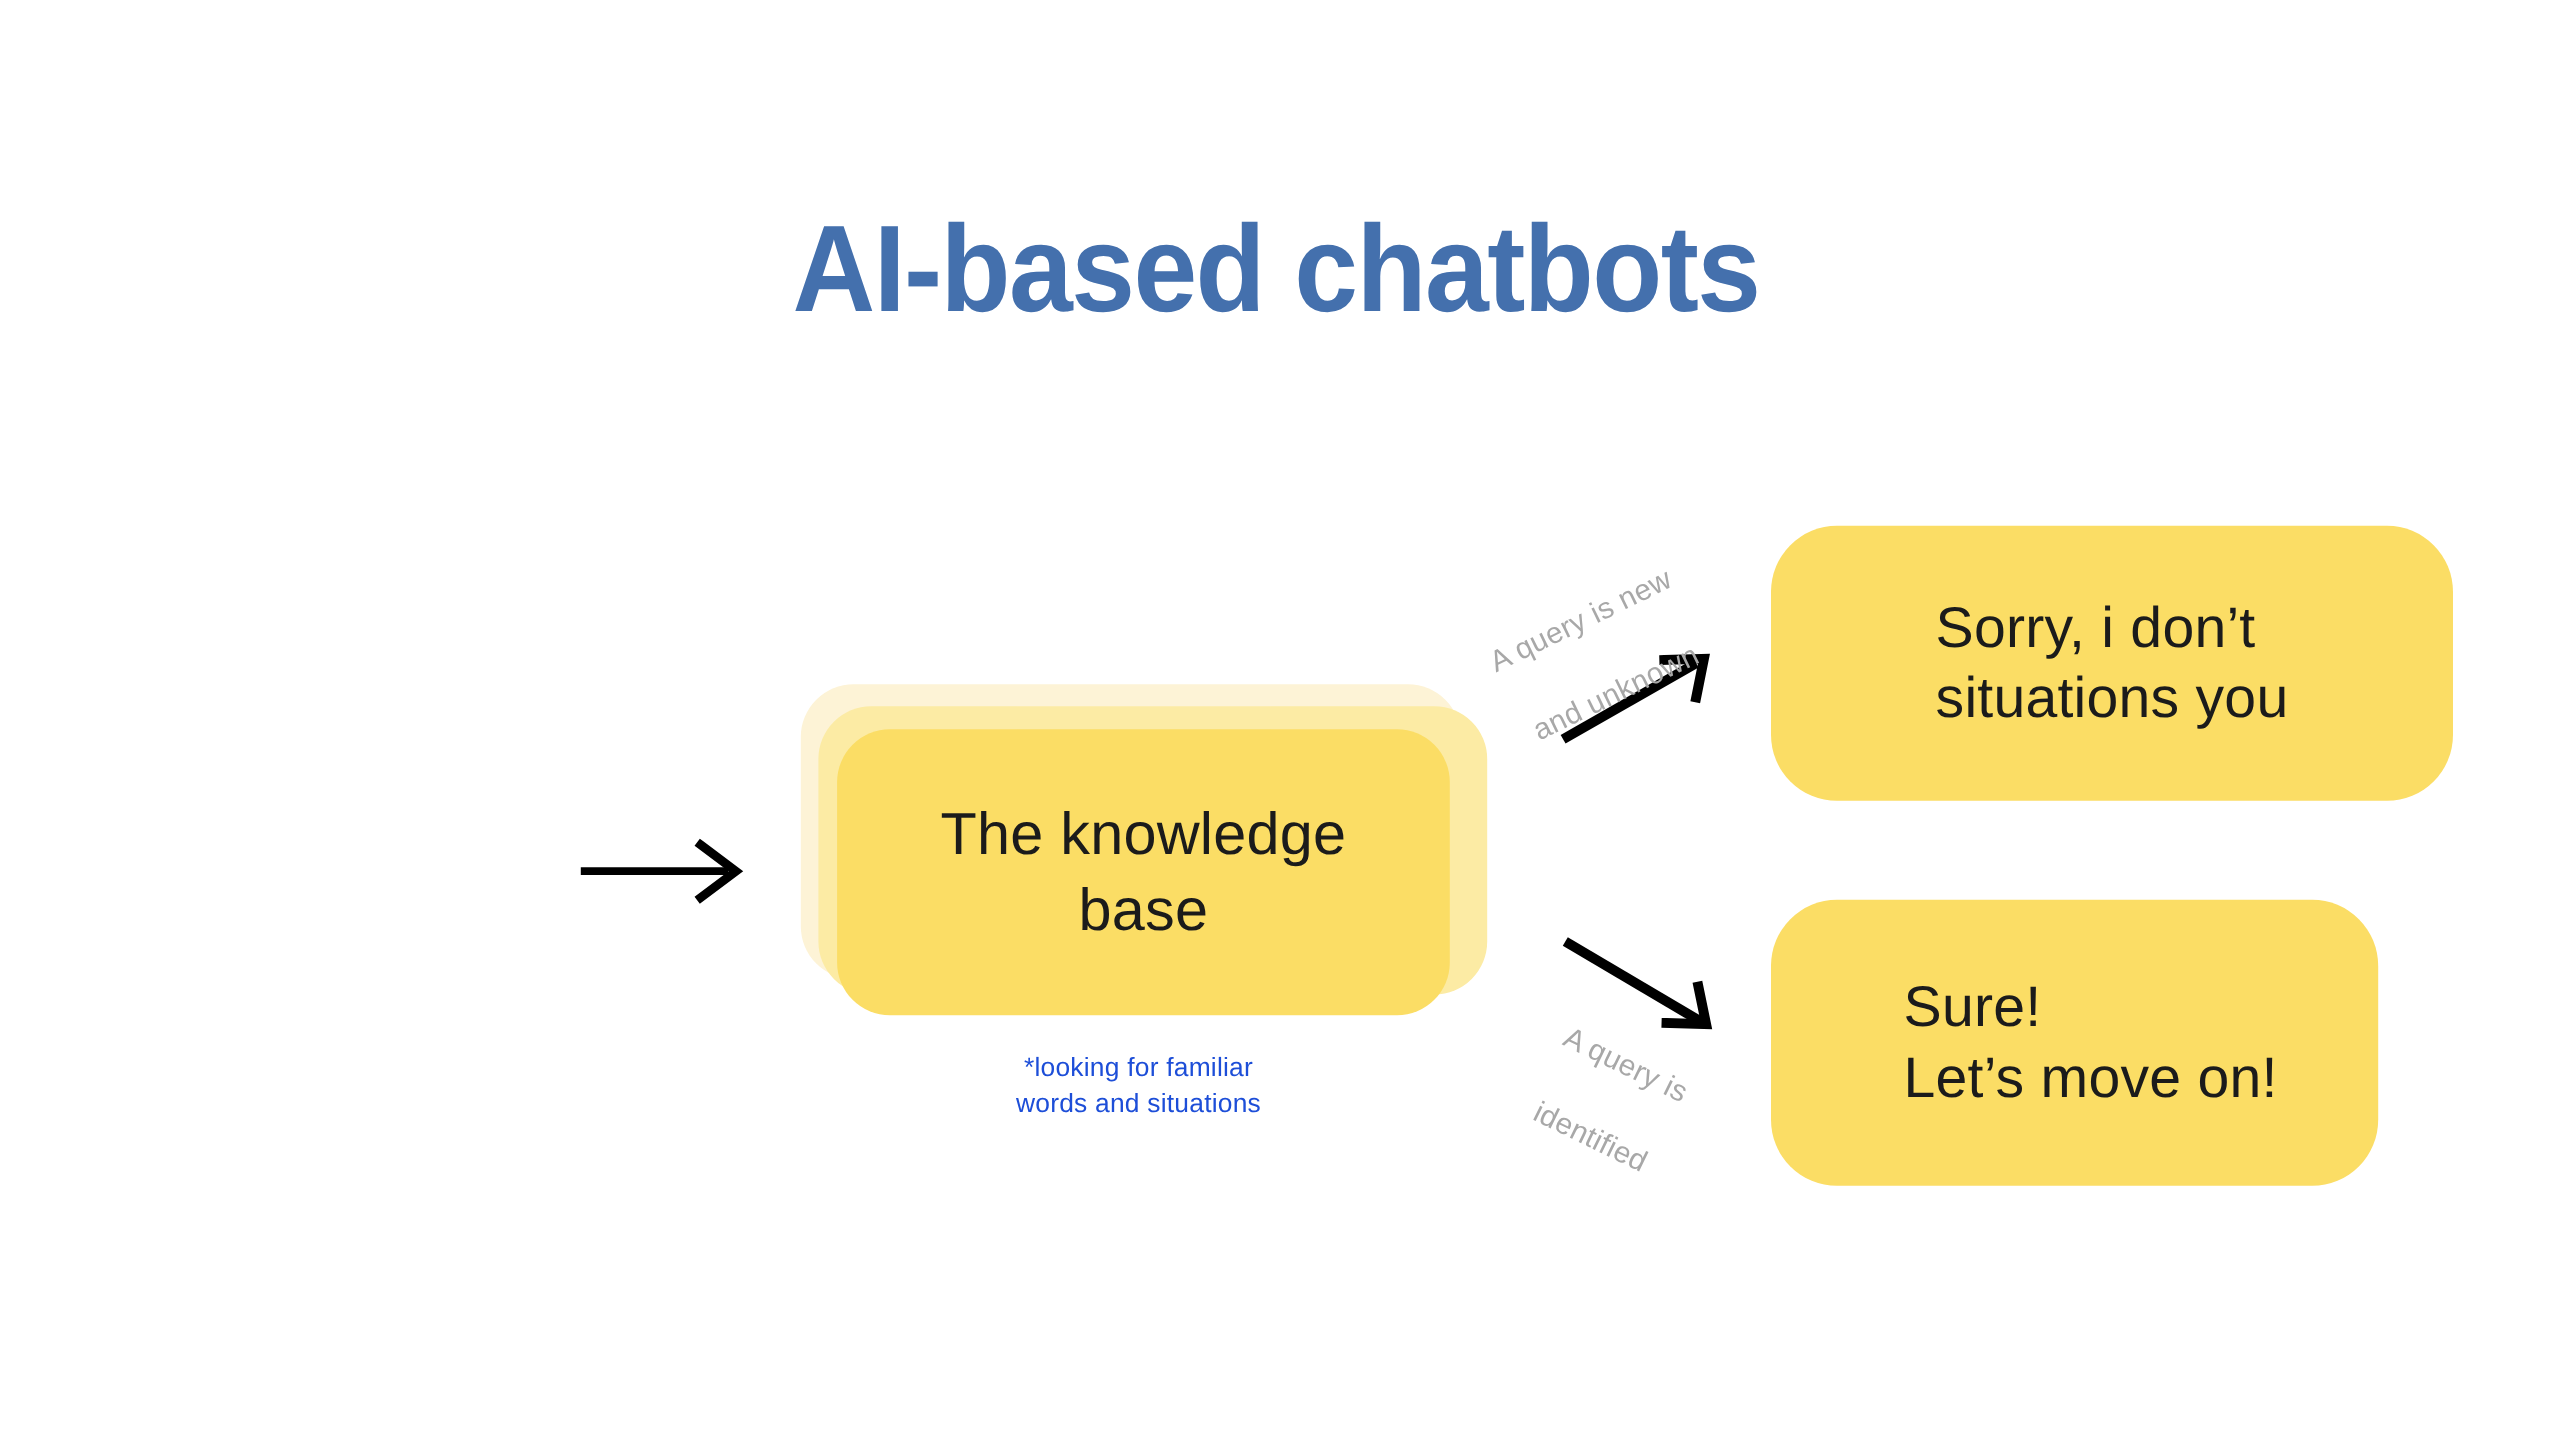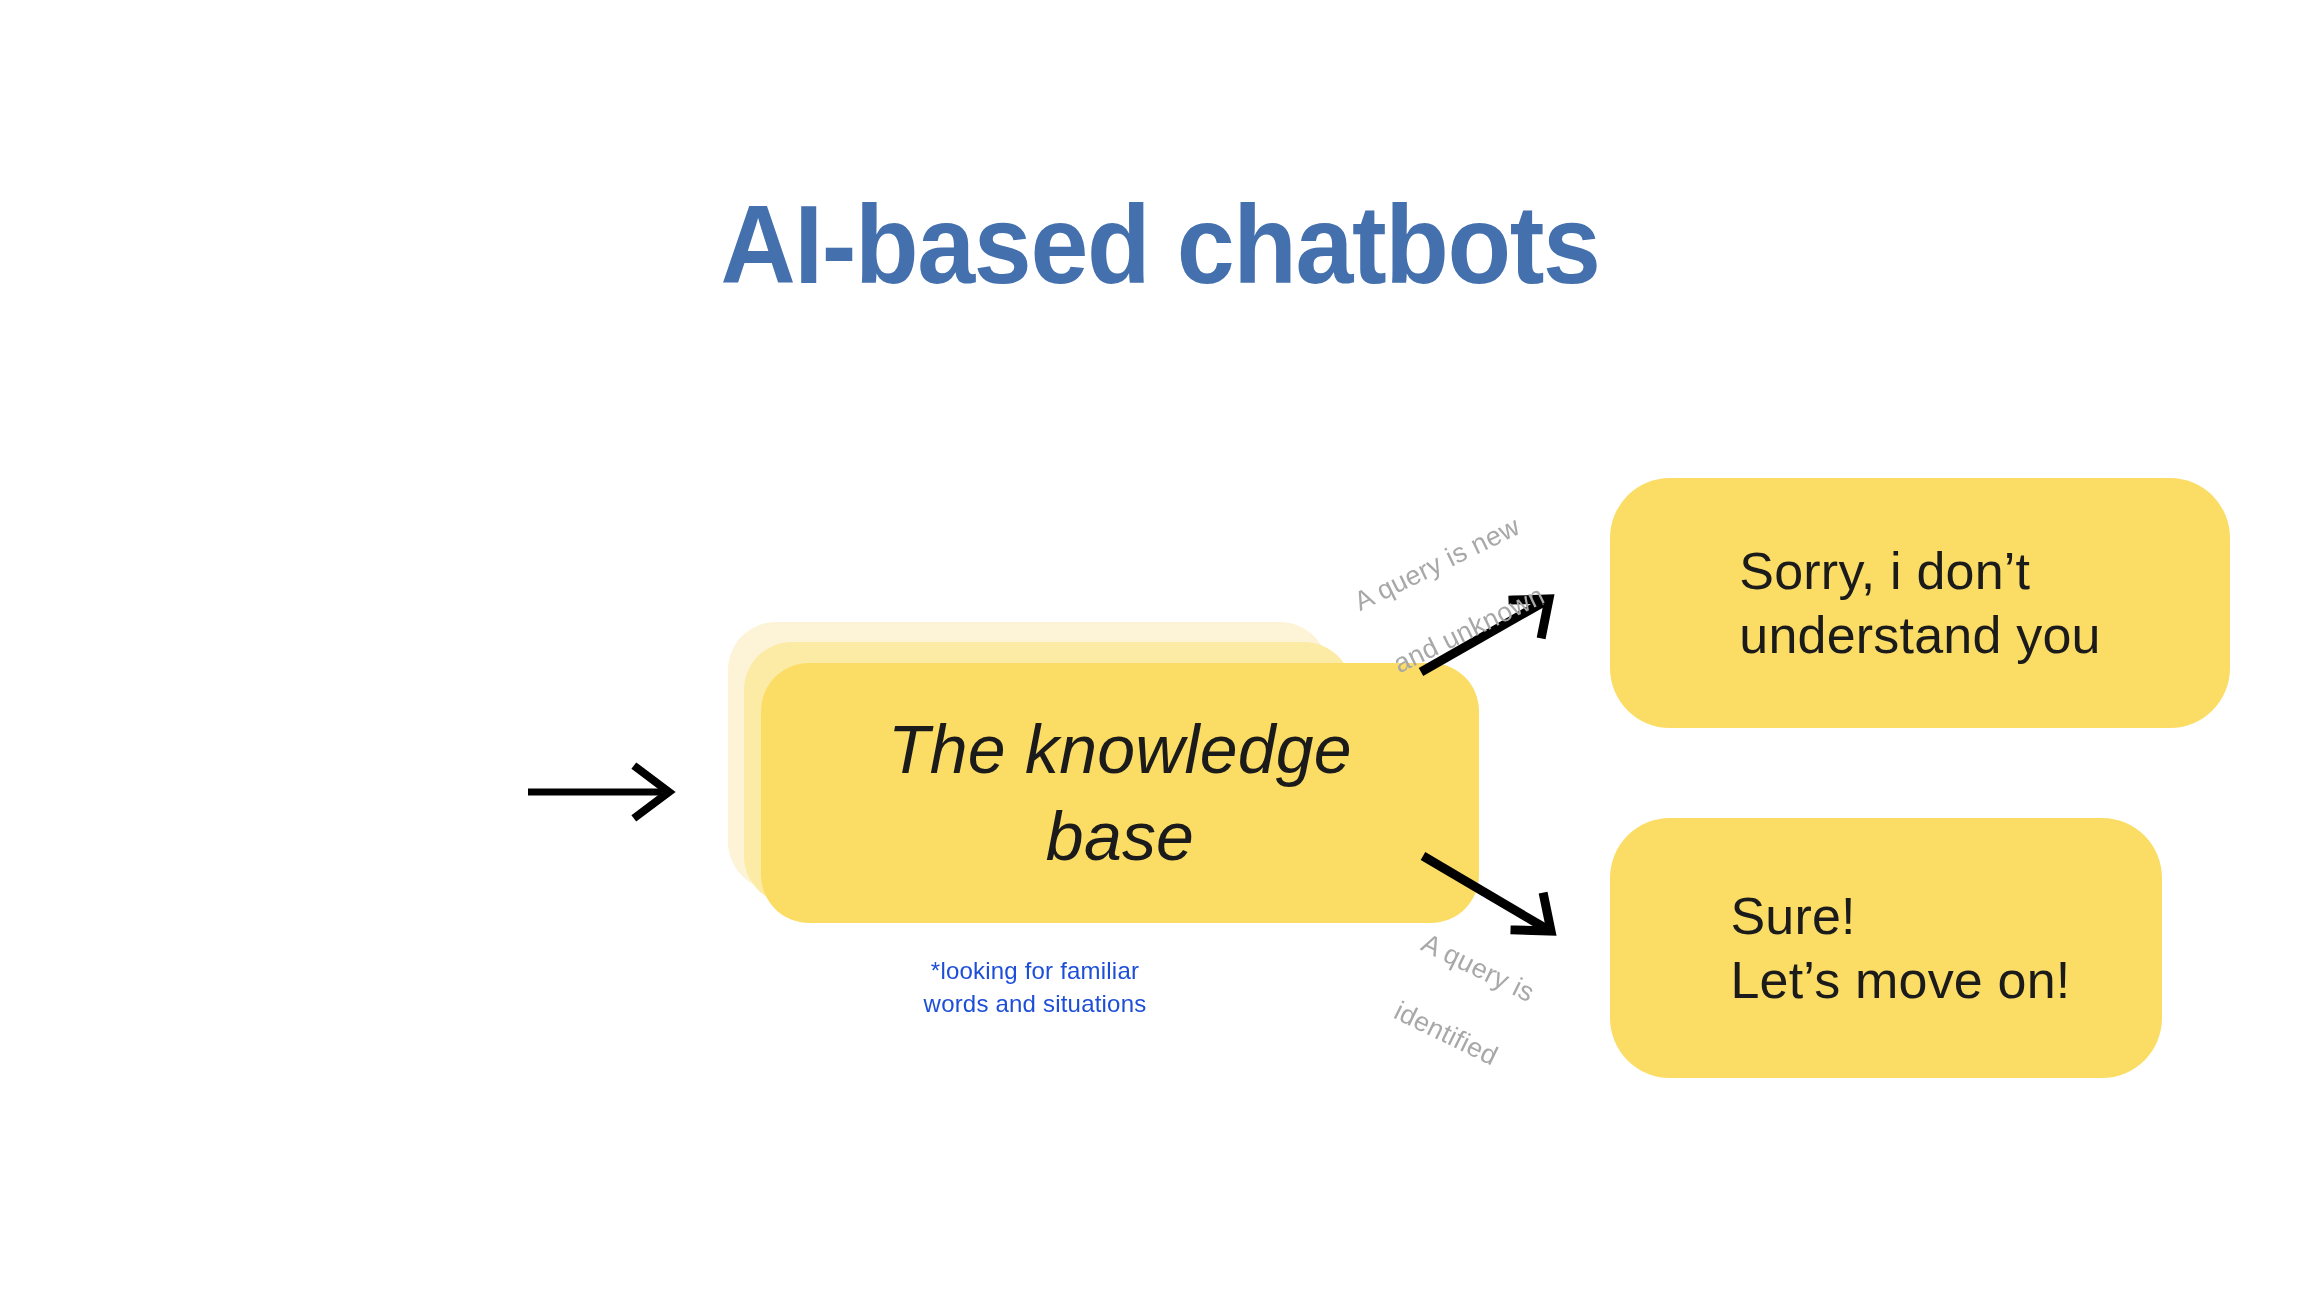--- a/index.html
+++ b/index.html
@@ -87,32 +87,31 @@
   #kb-mid {
     left: 16px;
     top: 22px;
     width: 608px;
     height: 262px;
     background: #fceba4;
   }
   #kb-front {
     left: 33px;
     top: 43px;
-    width: 718px;
+    width: 557px;
     height: 260px;
     background: #fbdd65;
     display: flex;
     align-items: center;
     justify-content: center;
     text-align: center;
     color: #1b1b1b;
-    font-size: 68px;
+    font-size: 54px;
     line-height: 1.28;
     letter-spacing: 0.2px;
-    font-style: italic;
   }
 
   
   #kb-note {
     position: absolute;
     left: 800px;
     top: 955px;
     width: 470px;
     text-align: center;
     font-size: 24px;
@@ -197,21 +196,21 @@
   </div>
 
   <div id="kb-note">
     <span>*looking for familiar</span><br>
     <span>words and situations</span>
   </div>
 
   <div class="node" id="node-resp-unknown">
     <span>
       <span>Sorry, i don’t</span><br>
-      <span>understand you</span>
+      <span>situations you</span>
     </span>
   </div>
 
   <div class="node" id="node-resp-identified">
     <span>
       <span>Sure!</span><br>
       <span>Let’s move on!</span>
     </span>
   </div>
 

